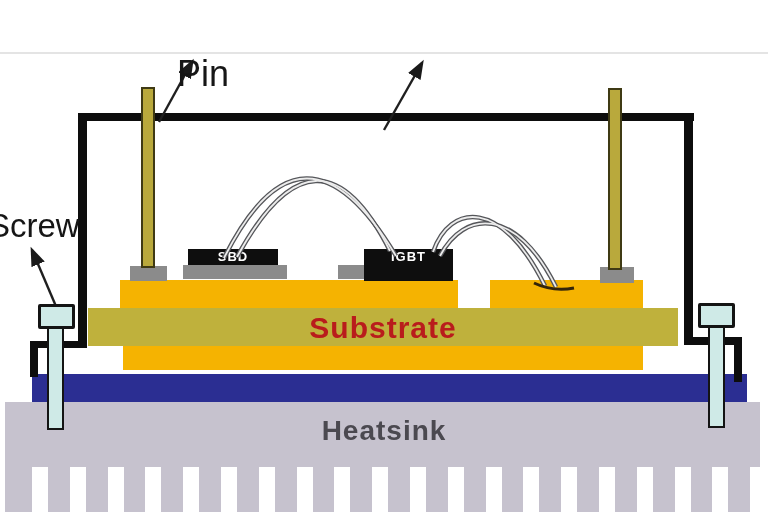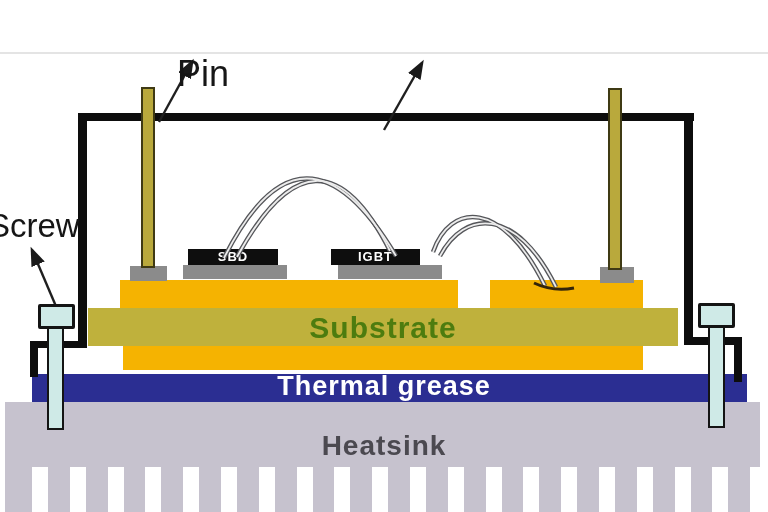--- a/index.html
+++ b/index.html
@@ -7,27 +7,27 @@
     position:relative;width:768px;height:512px;overflow:hidden;background:#ffffff;
     font-family:"Liberation Sans", sans-serif;
   }
   .abs{position:absolute;}
   
   .faint-line{left:0;top:52px;width:768px;height:2px;background:#e4e4e4;z-index:1;}
   
   .heatsink{left:5px;top:402px;width:755px;height:110px;background:var(--heatsink_gray,#C6C2CE);z-index:2;overflow:hidden;}
   .fin-slot{position:absolute;top:65px;width:16px;height:47px;background:#ffffff;}
   .heatsink-label{left:0;top:415px;width:768px;text-align:center;z-index:6;
-    font-weight:bold;font-size:28px;color:#4b4950;letter-spacing:1px;margin-top:15px;}
+    font-weight:bold;font-size:28px;color:#4b4950;letter-spacing:1px;}
   .grease{left:32px;top:374px;width:715px;height:28px;background:var(--grease_blue,#2B2E92);z-index:4;}
   .grease-label{left:0;top:371px;width:768px;text-align:center;z-index:6;
     font-weight:bold;font-size:27px;color:#ffffff;letter-spacing:1px;}
   .substrate{left:88px;top:308px;width:590px;height:38px;background:var(--substrate_olive,#BFB13C);z-index:5;}
   .substrate-label{left:88px;top:311px;width:590px;text-align:center;z-index:6;
-    font-weight:bold;font-size:30px;color:#4d7c0f;letter-spacing:1px;}
+    font-weight:bold;font-size:30px;color:#b91c1c;letter-spacing:1px;}
   .copper-lower{left:123px;top:346px;width:520px;height:24px;background:var(--copper_yellow,#F5B301);z-index:5;}
   .copper-top-1{left:120px;top:280px;width:338px;height:28px;background:var(--copper_yellow,#F5B301);z-index:5;}
   .copper-top-2{left:490px;top:280px;width:153px;height:28px;background:var(--copper_yellow,#F5B301);z-index:5;}
   
   .casing-part{background:var(--casing_black,#0d0d0d);z-index:7;}
   .casing-top{left:78px;top:113px;width:616px;height:8px;}
   .casing-wall-left{left:78px;top:113px;width:9px;height:232px;}
   .casing-flange-left{left:30px;top:341px;width:57px;height:7px;}
   .casing-drop-left{left:30px;top:341px;width:8px;height:36px;}
   .casing-wall-right{left:684px;top:113px;width:9px;height:232px;}
@@ -35,21 +35,21 @@
   .casing-drop-right{left:734px;top:337px;width:8px;height:45px;}
   
   .pad{background:var(--pad_gray,#8B8B8B);z-index:8;}
   .pad-pin-left{left:130px;top:266px;width:37px;height:15px;}
   .pad-pin-right{left:600px;top:267px;width:34px;height:16px;}
   .pad-sbd{left:183px;top:265px;width:104px;height:14px;}
   .pad-igbt{left:338px;top:265px;width:104px;height:14px;}
   .chip{background:var(--chip_black,#0e0e0e);z-index:9;color:#fff;font-weight:bold;
     font-size:13px;text-align:center;line-height:16px;letter-spacing:1px;}
   .chip-sbd{left:188px;top:249px;width:90px;height:16px;}
-  .chip-igbt{left:331px;top:249px;width:89px;height:16px;}
+  .chip-igbt{left:364px;top:249px;width:89px;height:32px;}
   .pin{background:var(--pin_olive,#B9A93C);border:2px solid #3f3a14;z-index:10;}
   .pin-left{left:141px;top:87px;width:10px;height:177px;}
   .pin-right{left:608px;top:88px;width:10px;height:178px;}
   
   .screw-part{background:var(--screw_cyan,#CFEAE7);z-index:12;}
   .screw-shaft-left{left:47px;top:326px;width:13px;height:100px;border:2px solid #141414;}
   .screw-head-left{left:38px;top:304px;width:31px;height:19px;border:3px solid #141414;border-radius:2px;}
   .screw-shaft-right{left:708px;top:326px;width:13px;height:98px;border:2px solid #141414;}
   .screw-head-right{left:698px;top:303px;width:31px;height:19px;border:3px solid #141414;border-radius:2px;}
   
@@ -85,21 +85,20 @@
       <div class="fin-slot" style="left: 556.2px;"></div>
       <div class="fin-slot" style="left: 594px;"></div>
       <div class="fin-slot" style="left: 631.8px;"></div>
       <div class="fin-slot" style="left: 669.6px;"></div>
       <div class="fin-slot" style="left: 707.4px;"></div>
       <div class="fin-slot" style="left: 745.2px;"></div>
     </div>
   <div class="abs heatsink-label">Heatsink</div>
 
   <div class="abs grease"></div>
-  <div class="abs grease-label">Thermal grease</div>
 
   <div class="abs substrate"></div>
   <div class="abs substrate-label">Substrate</div>
   <div class="abs copper-lower"></div>
   <div class="abs copper-top-1"></div>
   <div class="abs copper-top-2"></div>
 
   <div class="abs casing-part casing-top"></div>
   <div class="abs casing-part casing-wall-left"></div>
   <div class="abs casing-part casing-flange-left"></div>

